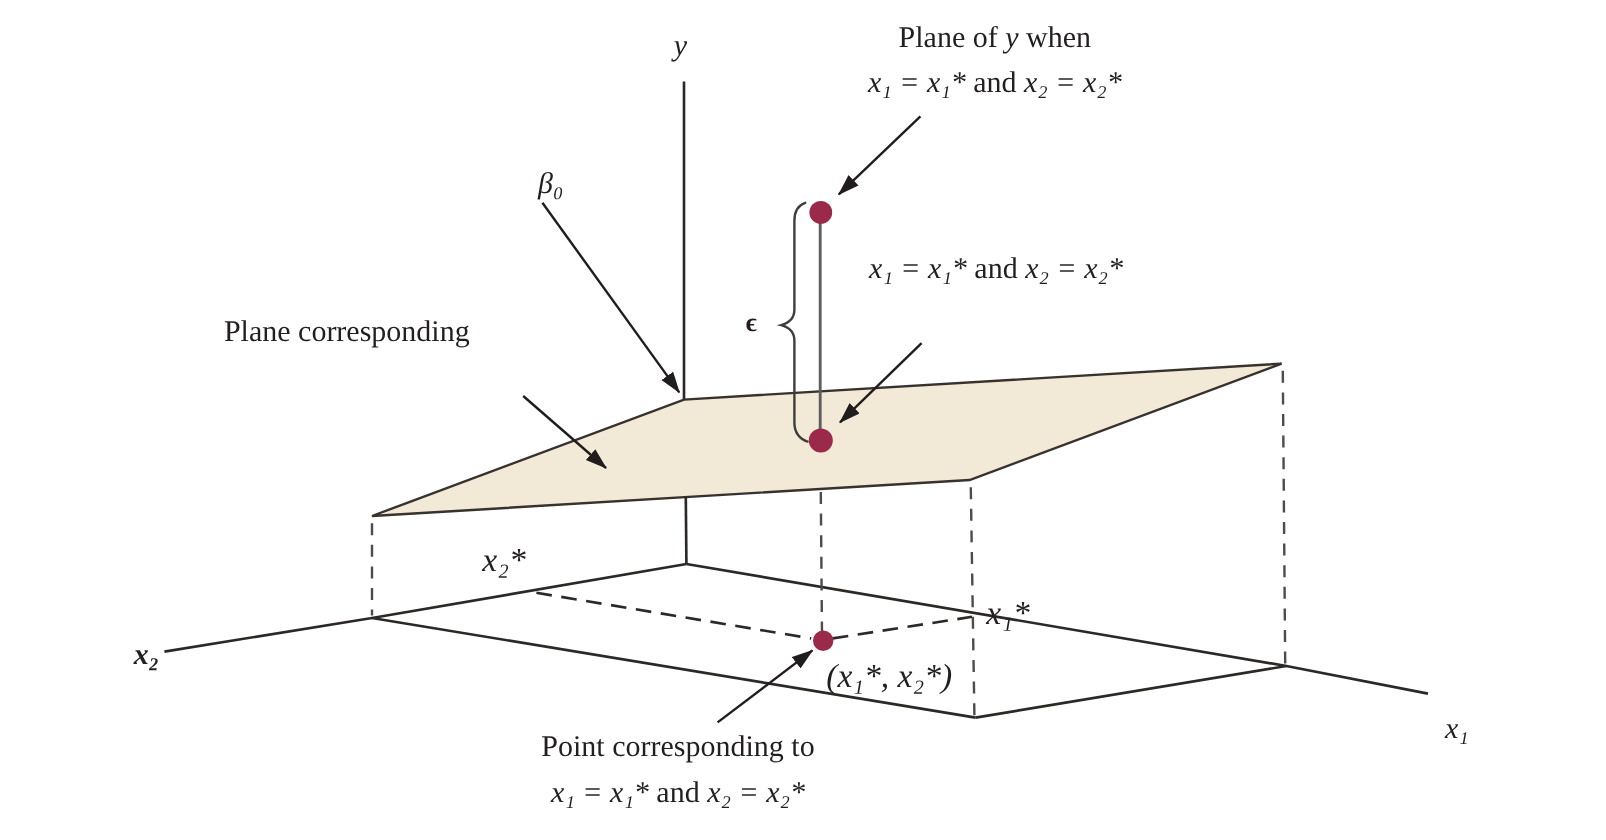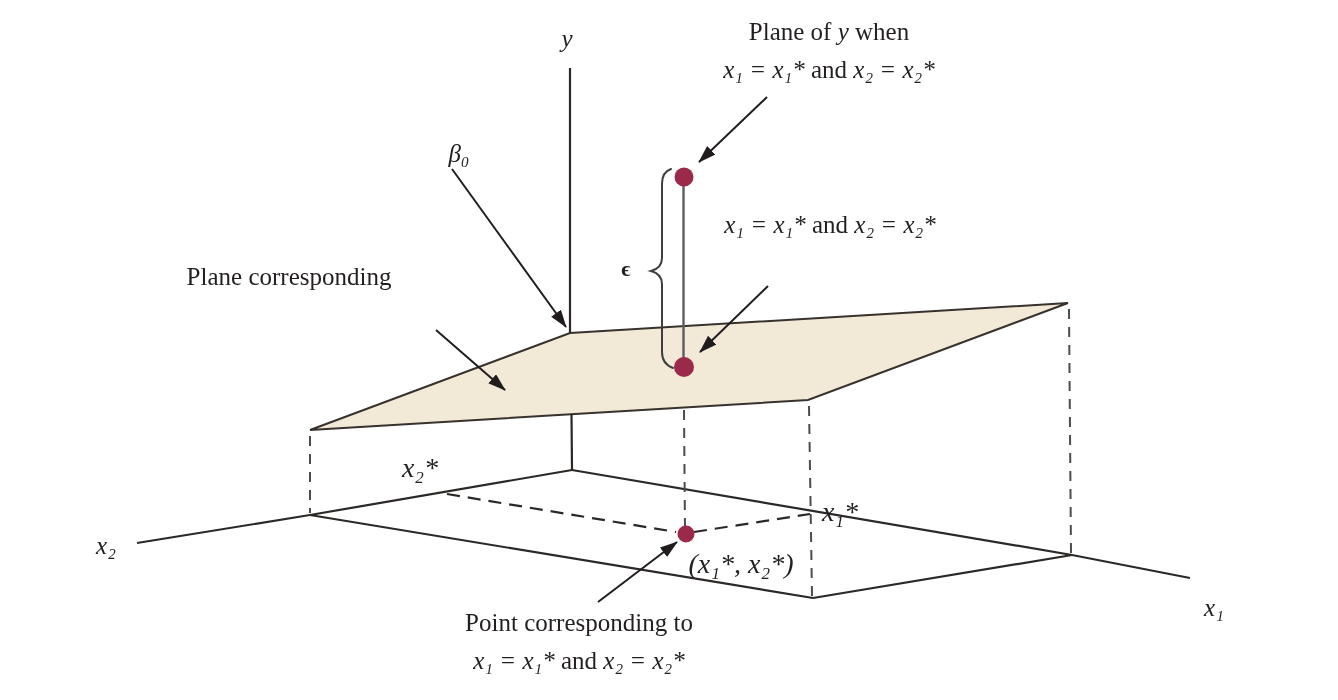--- a/index.html
+++ b/index.html
@@ -62,40 +62,40 @@
 
     <circle cx="684" cy="177" r="9.5" fill="#9b2949"></circle>
     <circle cx="684" cy="367" r="10" fill="#9b2949"></circle>
     <circle cx="686" cy="534" r="8.5" fill="#9b2949"></circle>
   </svg>
 
   <div class="lbl pin it" style="left:567px;top:39px;">y</div>
 
   <div class="lbl pin it" style="left:1214px;top:608px;">x₁</div>
 
-  <div class="lbl pin it" style="left:106px;top:546px;">x₂</div>
+  <div class="lbl pin it" style="left:122px;top:546px;font-weight:bold;">x₂</div>
 
   <div class="lbl pin it" style="left:437px;top:154px;margin-left:22px;">β₀</div>
 
   <div class="lbl pin eps" style="left:626px;top:269px;">ϵ</div>
 
   <div class="lbl cblock" style="left:829px;top:13px;">
     <div><span>Plane of </span><span class="it">y</span><span> when</span></div>
     <div><span class="it">x₁ = x₁*</span><span> and </span><span class="it">x₂ = x₂*</span></div>
   </div>
 
   <div class="lbl cblock" style="left:830px;top:206px;">
     <div><span class="it">x₁ = x₁*</span><span> and </span><span class="it">x₂ = x₂*</span></div>
   </div>
 
   <div class="lbl cblock" style="left:289px;top:242px;margin-top:16px;">
     <div>Plane corresponding</div>
   </div>
 
-  <div class="lbl cblock" style="left:579px;top:604px;">
+  <div class="lbl cblock" style="left:565px;top:604px;">
     <div>Point corresponding to</div>
     <div><span class="it">x₁ = x₁*</span><span> and </span><span class="it">x₂ = x₂*</span></div>
   </div>
 
   <div class="lbl pin it small" style="left:420px;top:468px;">x₂*</div>
 
   <div class="lbl pin it small" style="left:840px;top:512px;">x₁*</div>
 
   <div class="lbl pin it small" style="left:741px;top:564px;">(x₁*, x₂*)</div>
 

